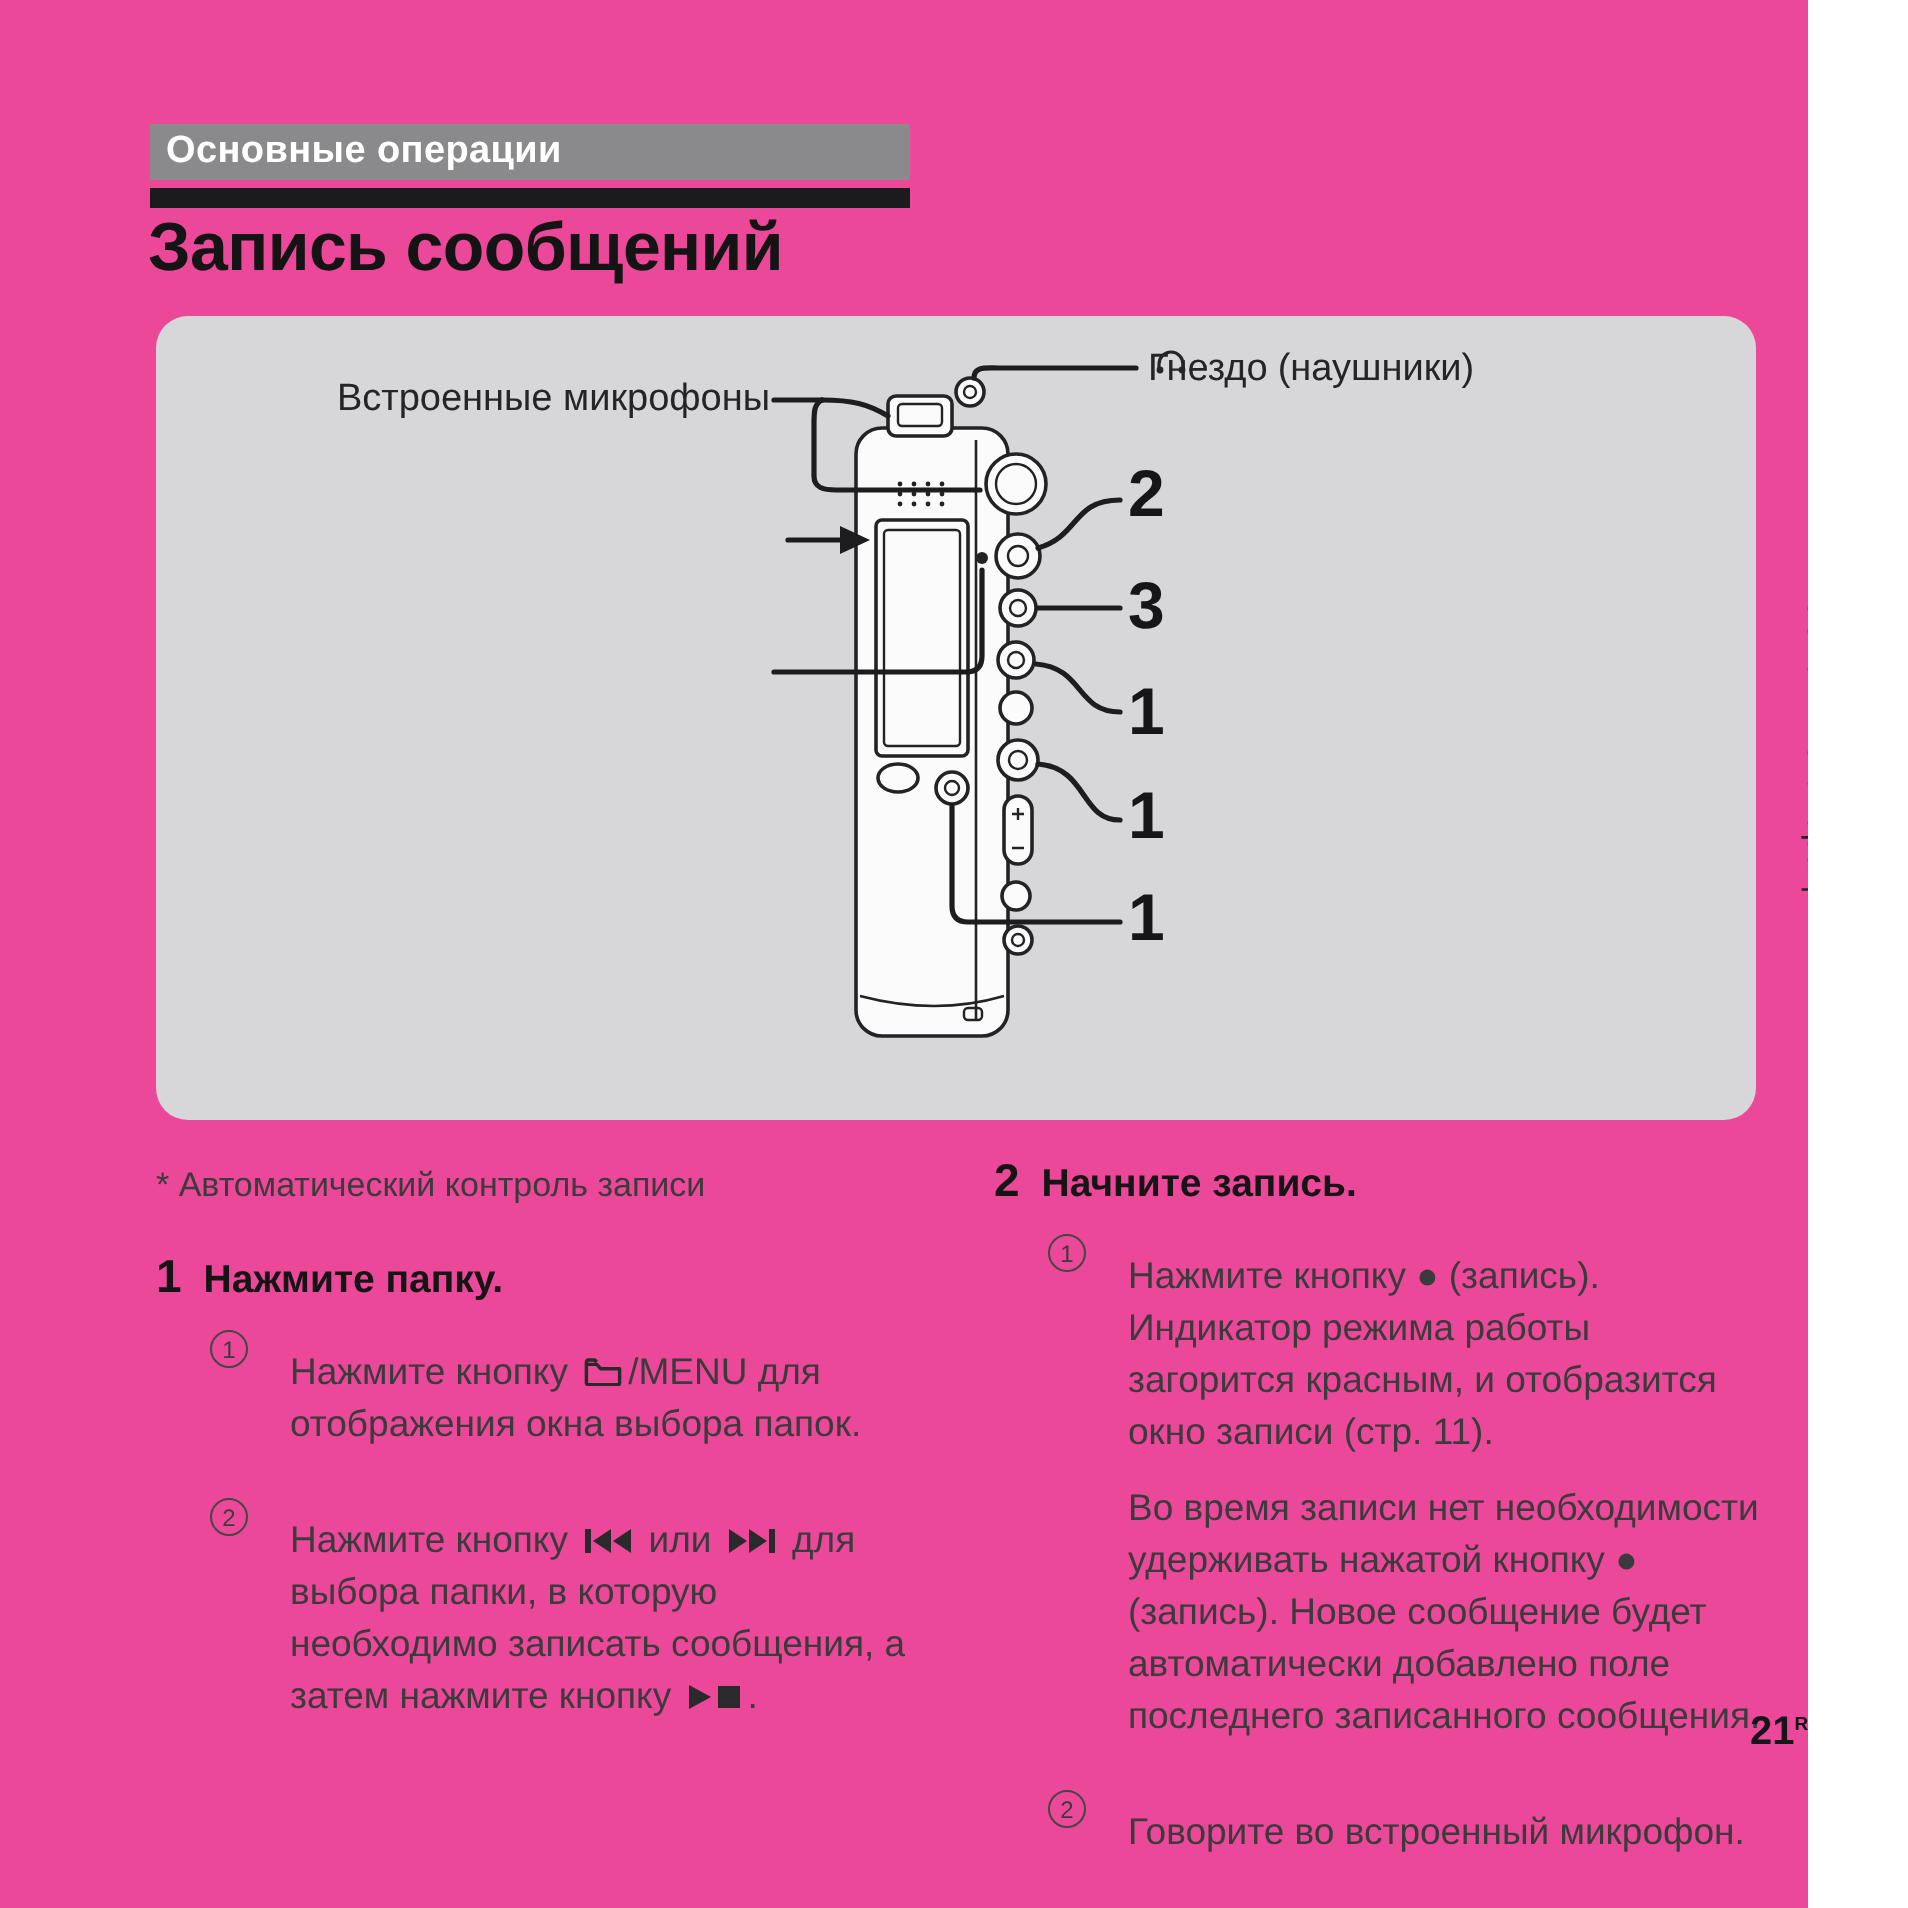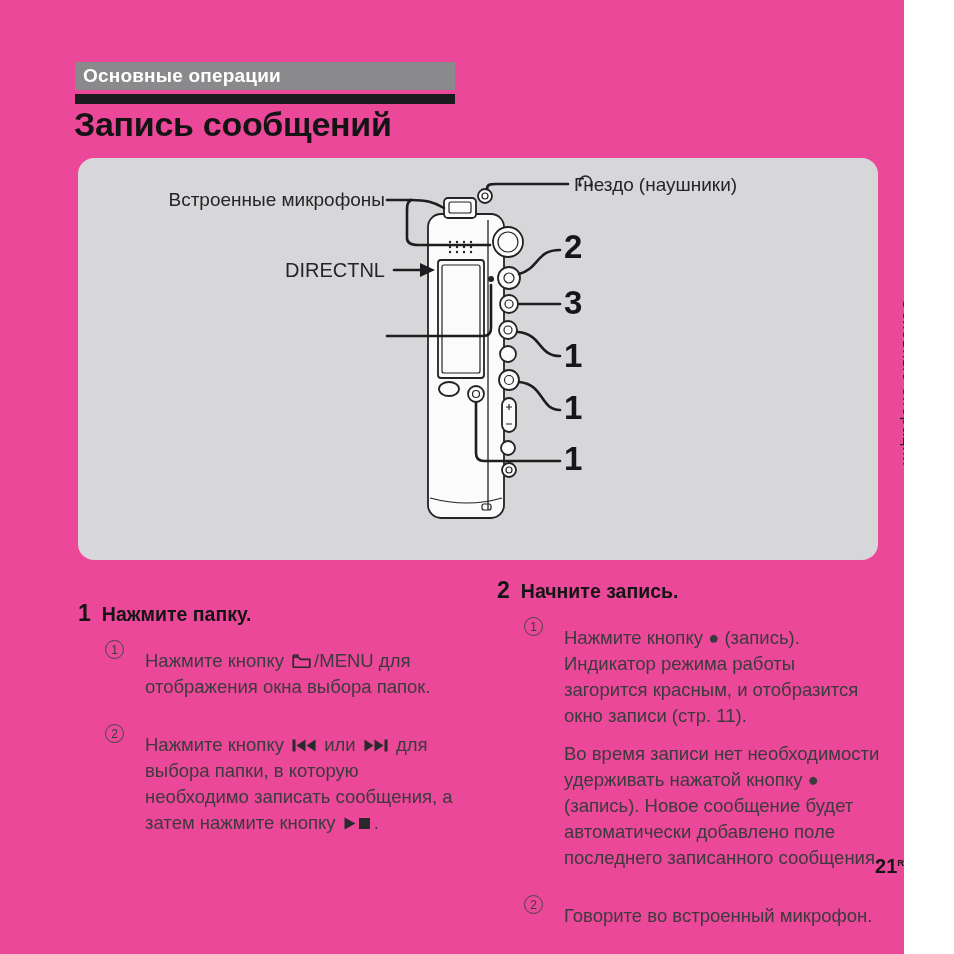--- a/index.html
+++ b/index.html
@@ -153,31 +153,31 @@
     <div class="dlabel jack-label">
       <span>Гнездо</span>
       <svg class="inline-icon" width="17" height="14" viewBox="0 0 17 14">
         <path d="M2.5,11 V8 A6,6 0 0 1 14.5,8 V11" stroke="#252527" stroke-width="1.6" fill="none" stroke-linecap="round"></path>
         <circle cx="3" cy="11" r="1.7" fill="#252527"></circle>
         <circle cx="14" cy="11" r="1.7" fill="#252527"></circle>
       </svg>
       <span>(наушники)</span>
     </div>
 
-    <div class="dlabel right directnl-label">DIRECTNL</div>
 
 
     <div class="callout-num cn0">2</div>
     <div class="callout-num cn1">3</div>
     <div class="callout-num cn2">1</div>
     <div class="callout-num cn3">1</div>
     <div class="callout-num cn4">1</div>
   </div>
 
   <div class="col col-left">
+    <p class="footnote">* Автоматический контроль записи</p>
 
     <div class="step">
       <div class="step-head">
         <span class="step-num">1</span>
         <span class="step-title">Нажмите папку.</span>
       </div>
       <div class="substeps">
         <div class="substep">
           <span class="circ">1</span>
           <div class="sstext">

